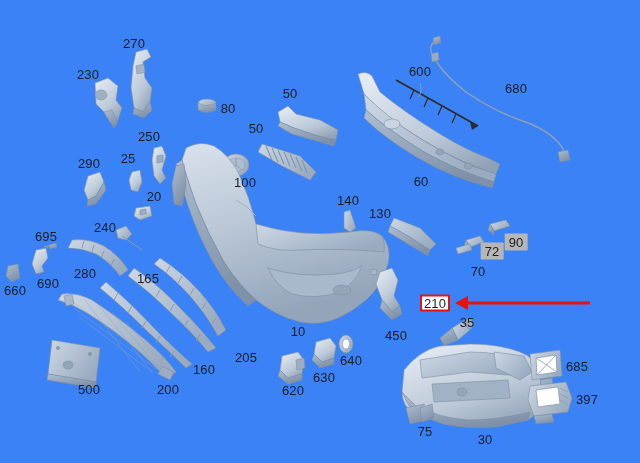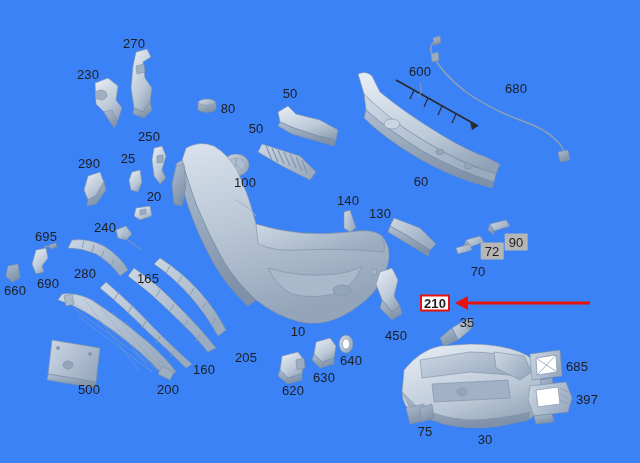--- a/index.html
+++ b/index.html
@@ -26,21 +26,21 @@
   .label.shaded{
     background:#b6b6b6;
     color:#1d1d1f;
     padding:2px 4px;
     border-radius:1px;
   }
   .label.highlight{
     border:2px solid #e8120c;
     background:#ffffff;
     padding:0px 2px;
-    font-weight:700;
+    font-weight:400;
     border-radius:1px;
     z-index:40;
   }
   .arrow-line{
     position:absolute;
     height:3px;
     background:#e8120c;
     transform:translateY(-50%);
     z-index:38;
   }

